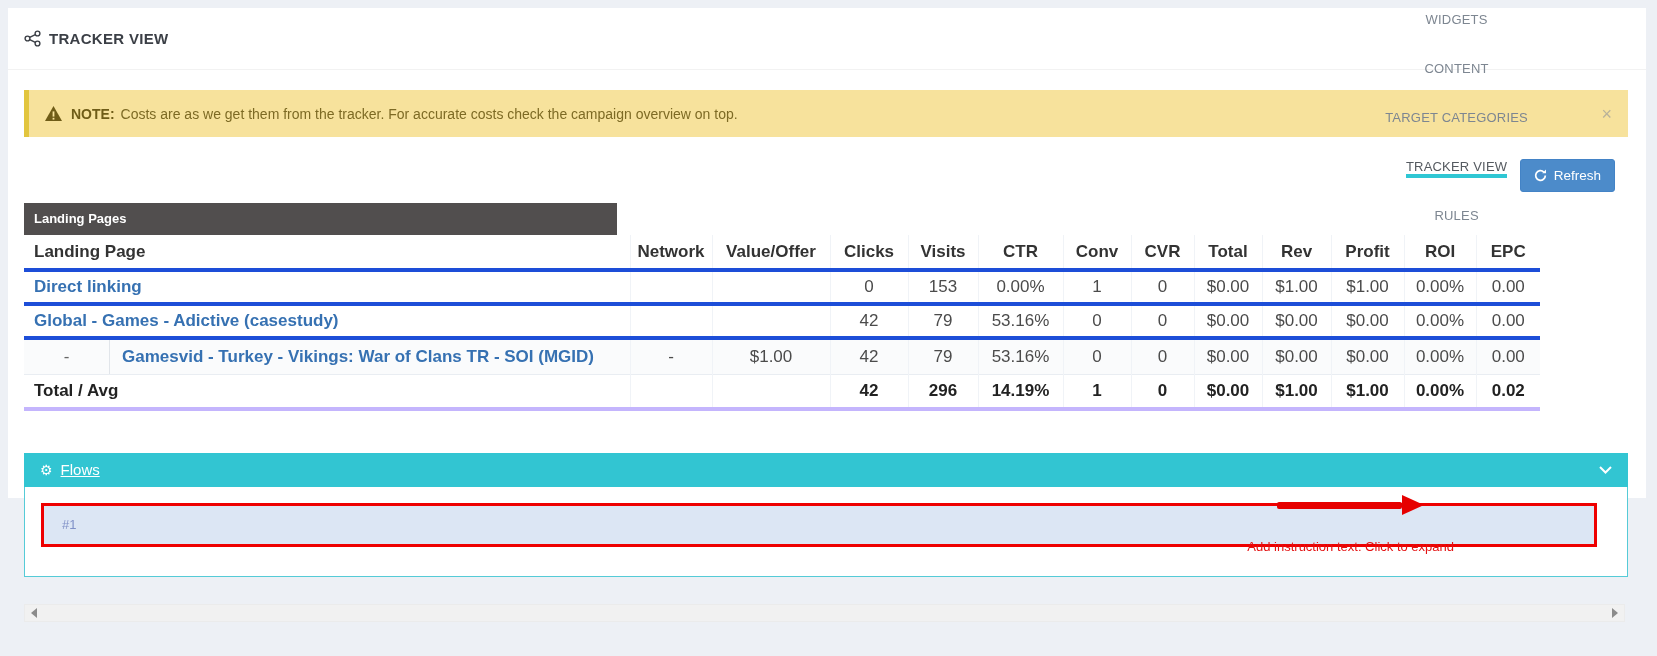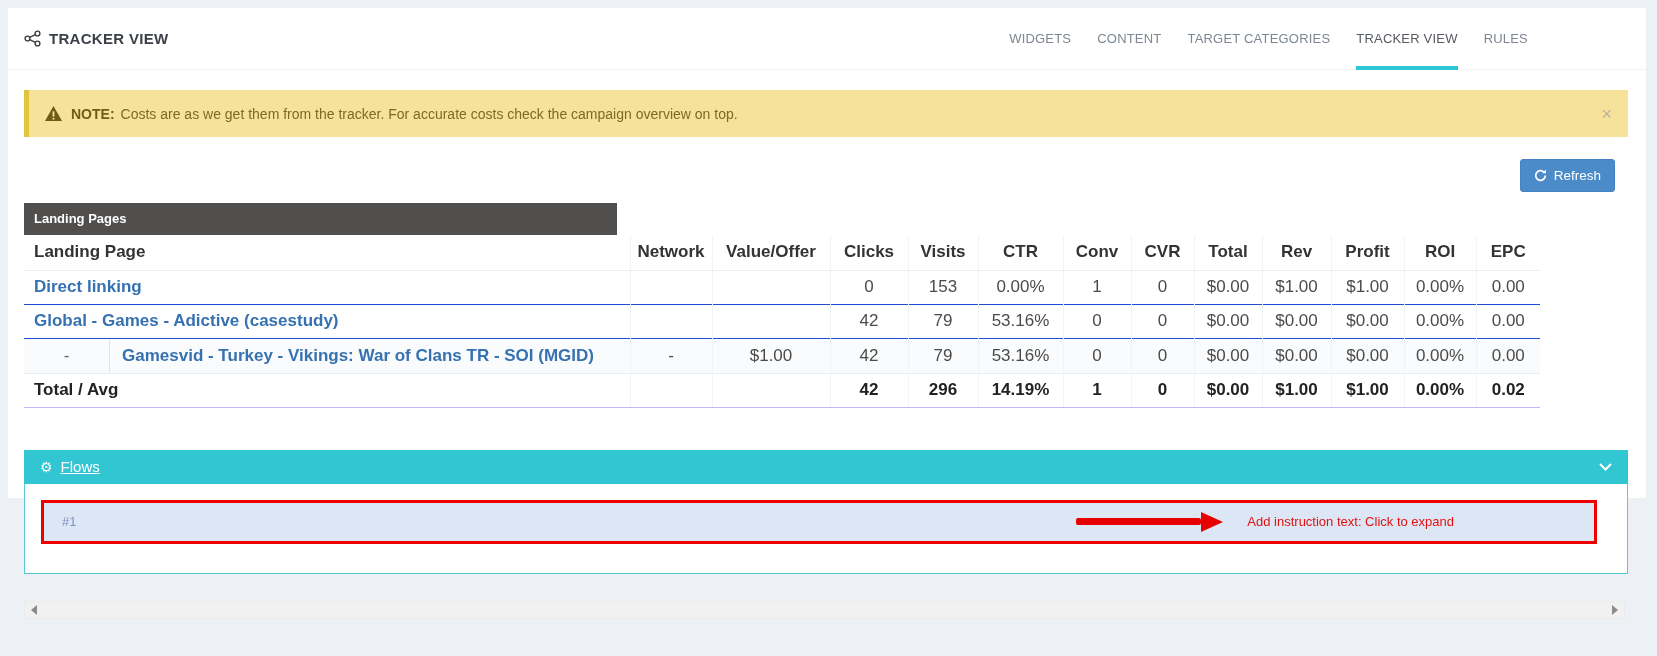--- a/index.html
+++ b/index.html
@@ -11,21 +11,21 @@
   }
   .card { background:#fff; width:1638px; height:490px; }
 
   
   .card-header {
     height:62px; display:flex; align-items:center;
     padding:0 18px 0 16px; border-bottom:1px solid #f2f2f2;
   }
   .title-wrap { display:flex; align-items:center; gap:8px; }
   .page-title { font-size:15px; font-weight:bold; color:#3b3f46; letter-spacing:.3px; }
-  .tabs { margin-left:auto; margin-right:100px; display:flex; gap:26px; align-items:center; height:62px; }
+  .tabs { margin-left:auto; margin-right:100px; display:flex; gap:26px; align-items:center; height:62px;flex-direction:column; }
   .tab {
     font-size:13px; color:#7d8691; cursor:pointer; letter-spacing:.2px;
     height:62px; display:flex; align-items:center; border-bottom:4px solid transparent; padding-top:4px;
   }
   .tab.active { color:#555a60; border-bottom-color:#2fc7d4; }
 
   
   .card-body { padding:0 18px 0 16px; }
 
   .note {
@@ -50,25 +50,25 @@
     width:593px; height:32px; background:#514e4e; color:#fff; font-size:13px;
     font-weight:bold; line-height:32px; padding-left:10px;
   }
   table.lp { border-collapse:collapse; width:1516px; table-layout:fixed; font-size:17px; color:#4b4b4b; }
   table.lp th {
     height:35px; font-weight:bold; color:#333; text-align:center;
     border-bottom:1px solid #e9edf2; border-left:1px solid #f0f3f7;
   }
   table.lp th:first-child { text-align:left; padding-left:10px; border-left:none; }
   table.lp td {
-    height:34px; text-align:center; border-top:1px solid #1d4ed8; border-left:1px solid #f0f3f7;
+    height:34px; text-align:center; border-top:4px solid #1d4ed8; border-left:1px solid #f0f3f7;
   }
   table.lp td:first-child { text-align:left; border-left:none; }
   table.lp tr.shaded { background:#fafbfc; }
-  table.lp tr.total td { font-weight:bold; color:#222; border-top:1px solid #e9edf2; border-bottom:1px solid #c4b5fd; }
+  table.lp tr.total td { font-weight:bold; color:#222; border-top:1px solid #e9edf2; border-bottom:4px solid #c4b5fd; }
   .lp-link { color:#3671b2; font-weight:bold; text-decoration:none; cursor:pointer; }
   .name-pad { padding-left:10px; display:inline-block; }
   .sub-cell { display:flex; align-items:stretch; height:34px; }
   .sub-prefix { width:86px; text-align:center; line-height:34px; color:#666; border-right:1px solid #e1e5ea; }
   .sub-name { line-height:34px; margin-left:12px; }
 
   
   .flows-panel { margin-top:42px; }
   .flows-header {
     height:34px; background:#32c5d2; color:#fff; display:flex; align-items:center;
@@ -79,21 +79,21 @@
   .flows-chevron { margin-left:auto; display:flex; cursor:pointer; }
   .flows-body {
     border:1px solid #55cbd7; border-top:none; background:#fff;
     padding:16px 30px 27px 16px; height:90px;
   }
   .flow-row {
     border:3px solid #ee0000; background:#dce6f4; height:44px;
     display:flex; align-items:center; padding-left:18px; cursor:pointer;
   }
   .flow-id { color:#8091c7; font-size:13px; }
-  .flow-annot { margin-left:auto; display:flex; align-items:center; gap:24px; padding-right:140px; }
+  .flow-annot { margin-left:auto; display:flex; align-items:center; gap:24px; padding-right:140px;flex-direction:column; }
   .arrow { display:flex; align-items:center; }
   .arrow-shaft { width:125px; height:7px; background:#e60000; border-radius:2px; }
   .arrow-head { width:0; height:0; border-top:10px solid transparent; border-bottom:10px solid transparent; border-left:22px solid #e60000; }
   .annot-text { color:#e31212; font-size:13px; }
 
   
   .hscroll {
     margin-top:27px; width:1601px; height:18px; background:#f1f1f1; border:1px solid #ebebeb;
     display:flex; align-items:center; justify-content:space-between; padding:0 6px; cursor:default;
   }

